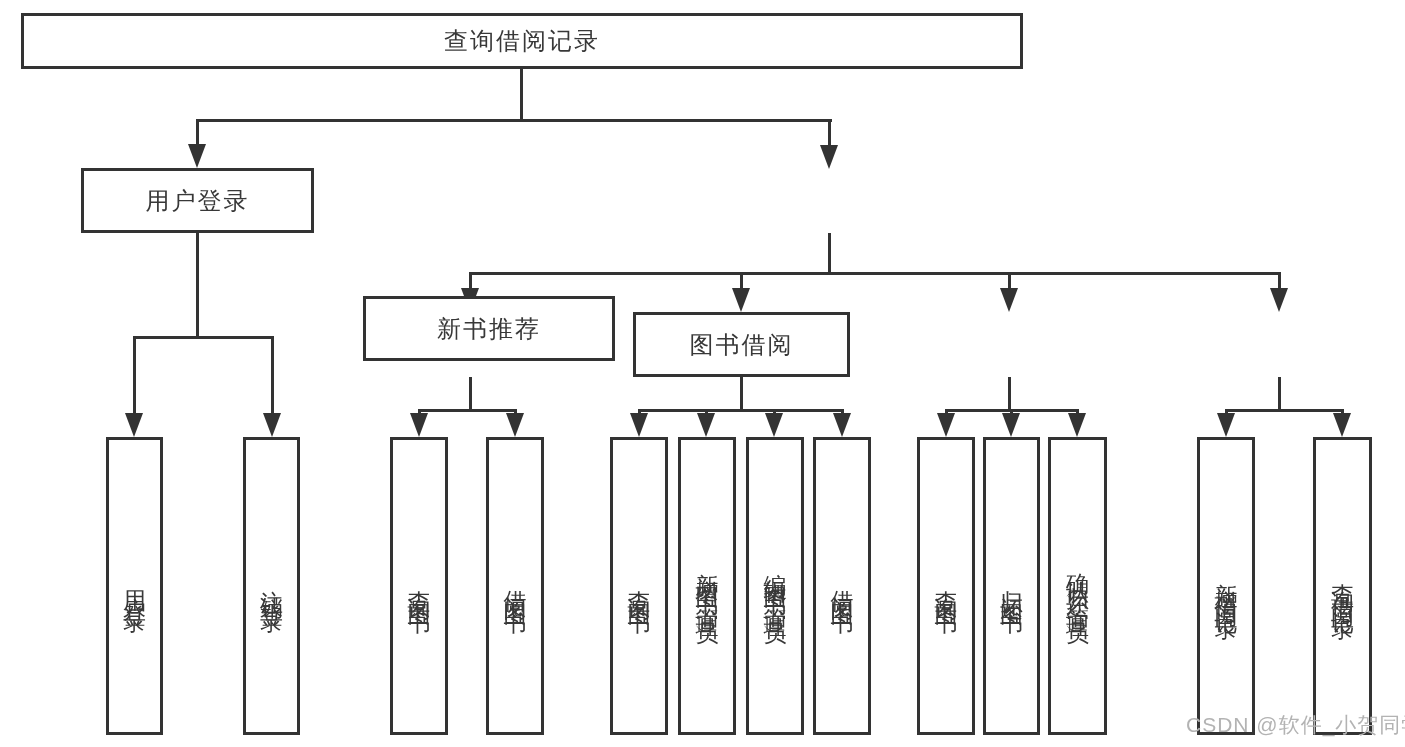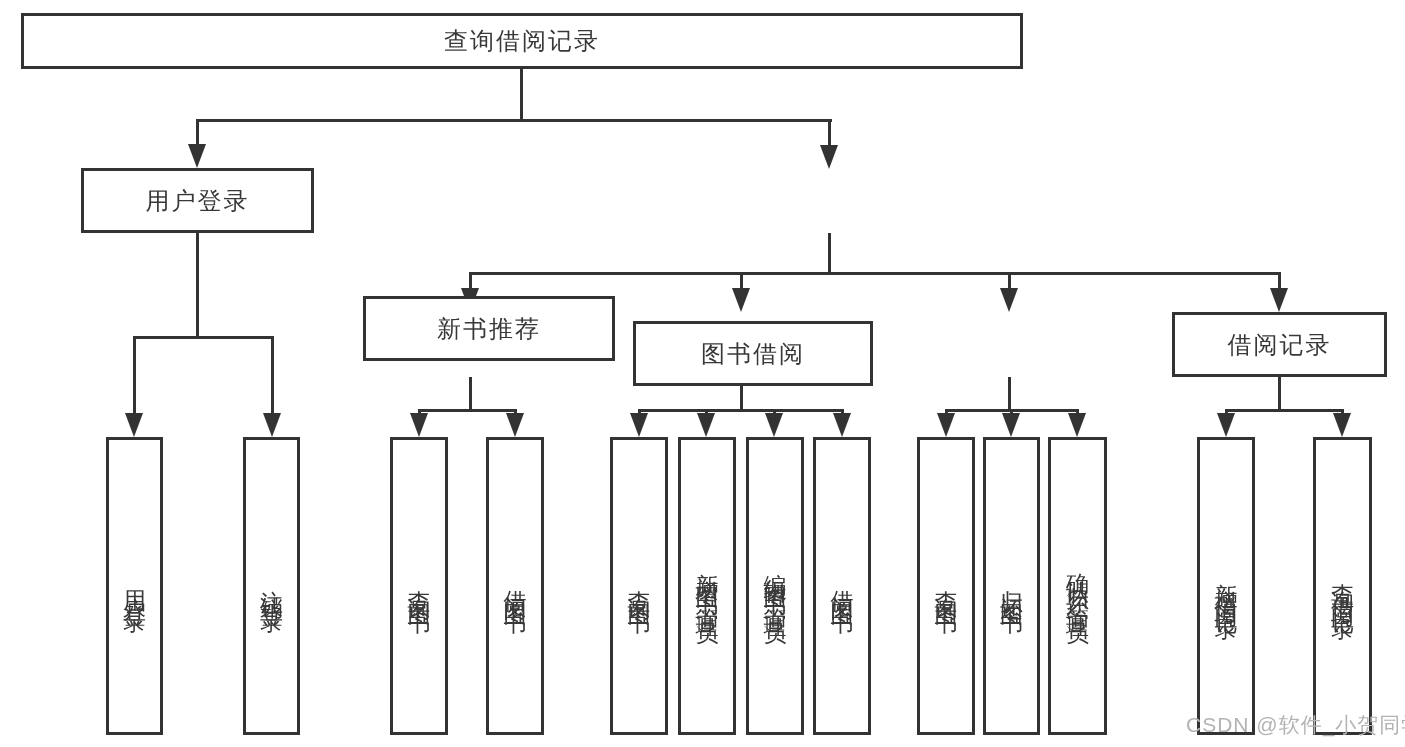--- a/index.html
+++ b/index.html
@@ -68,25 +68,22 @@
   <i class="line v" style="left:740px;top:272px;height:18px;"></i>
   <i class="arrow" style="left:732px;top:288px;"></i>
   <i class="line v" style="left:1008px;top:272px;height:18px;"></i>
   <i class="arrow" style="left:1000px;top:288px;"></i>
   <i class="line v" style="left:1278px;top:272px;height:18px;"></i>
   <i class="arrow" style="left:1270px;top:288px;"></i>
 
   <div class="node h-node" style="left:363px;top:296px;width:252px;height:65px;">
     <span>新书推荐</span>
   </div>
-  <div class="node h-node" style="left:633px;top:312px;width:240px;height:65px;margin-top:9px;">
+  <div class="node h-node" style="left:633px;top:312px;width:217px;height:65px;">
     <span>图书借阅</span>
-  </div>
-  <div class="node h-node" style="left:1172px;top:312px;width:215px;height:65px;">
-    <span>借阅记录</span>
   </div>
 
   <i class="line v" style="left:469px;top:377px;height:35px;"></i>
   <i class="line h" style="left:418px;top:409px;width:99px;"></i>
   <i class="line v" style="left:418px;top:409px;height:8px;"></i>
   <i class="arrow" style="left:410px;top:413px;"></i>
   <i class="line v" style="left:514px;top:409px;height:8px;"></i>
   <i class="arrow" style="left:506px;top:413px;"></i>
 
   <i class="line v" style="left:740px;top:377px;height:35px;"></i>

